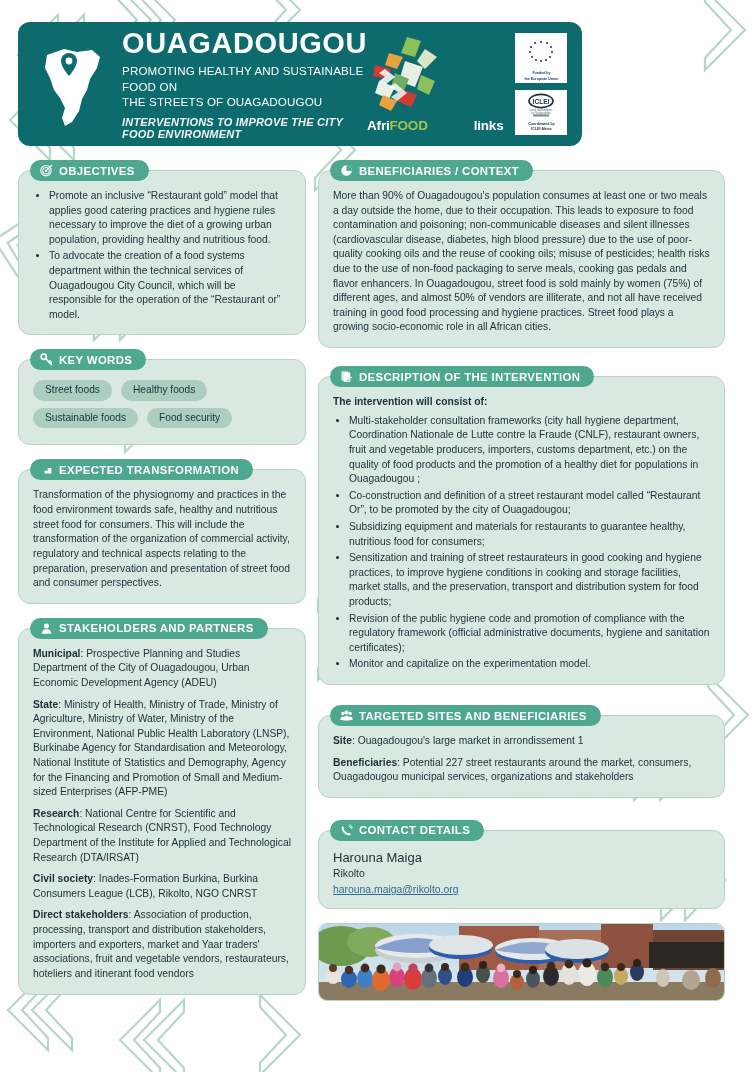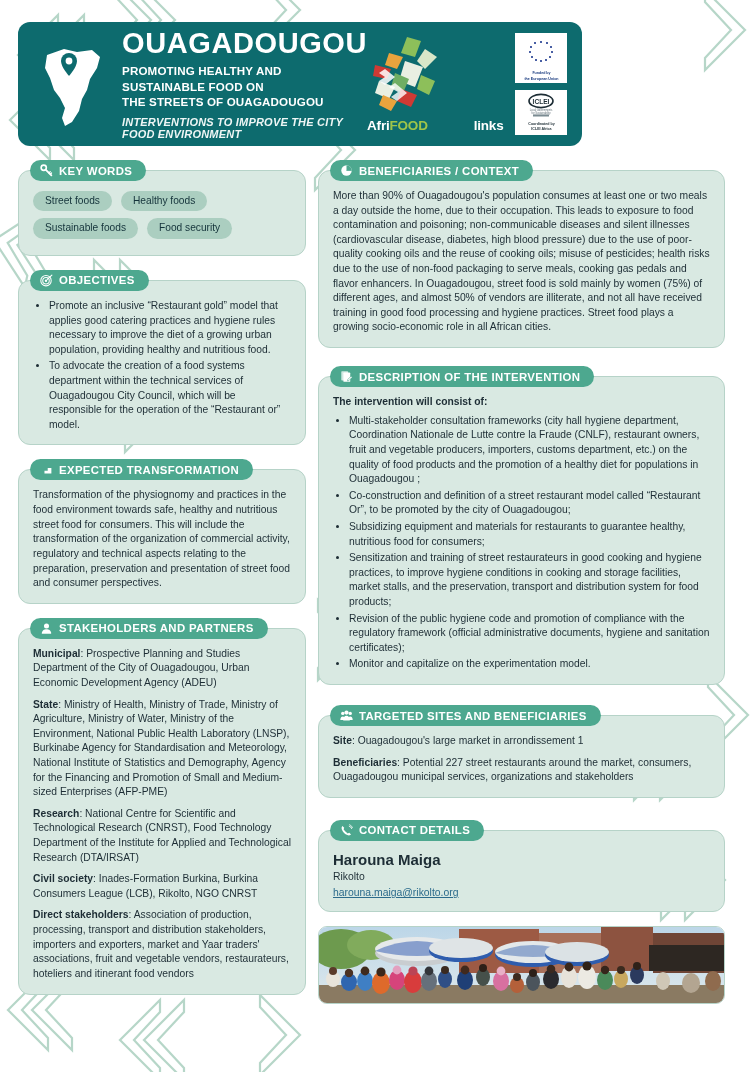--- a/index.html
+++ b/index.html
@@ -61,21 +61,21 @@
     color: #ffffff;
     font-size: 29px;
     font-weight: bold;
     letter-spacing: 0.6px;
     line-height: 1.05;
     margin-bottom: 5px;
   }
   .banner-sub {
     color: #ffffff;
     font-size: 11.6px;
-    font-weight: bold;
+    font-weight: normal;
     line-height: 1.32;
     letter-spacing: 0.15px;
   }
   .banner-tag {
     color: #eef6f5;
     font-size: 11px;
     font-style: italic;
     font-weight: bold;
     margin-top: 7px;
     letter-spacing: 0.2px;
@@ -199,21 +199,21 @@
   .chip {
     background: #abcec0;
     color: #14333a;
     border-radius: 11px;
     padding: 3px 12px;
     font-size: 10.2px;
     white-space: nowrap;
   }
 
   
-  .contact-name { font-weight: bold; font-size: 15px; }
+  .contact-name { font-weight: normal; font-size: 13px; }
   .contact-org  { font-size: 10.4px; }
   .contact-mail {
     font-size: 10.4px;
     color: #2c6b8c;
     text-decoration: underline;
     display: inline-block;
     margin-top: 1px;
   }
 
   
@@ -391,54 +391,54 @@
   </div>
 
   <div class="columns">
 
     <div class="col-left">
 
       <div class="section">
         <div class="sec-head">
           <span class="hicon">
             <svg viewBox="0 0 16 16" xmlns="http://www.w3.org/2000/svg">
+              <circle cx="7.4" cy="8.2" r="6.4" fill="none" stroke="#ffffff" stroke-width="1.3"></circle>
+              <circle cx="7.4" cy="8.2" r="4" fill="none" stroke="#ffffff" stroke-width="1.3"></circle>
+              <circle cx="7.4" cy="8.2" r="1.5" fill="#ffffff"></circle>
+              <path d="M9 6.6 L14.6 1.4" stroke="#ffffff" stroke-width="1.5" stroke-linecap="round"></path>
+            </svg>
+          </span>
+          <span>OBJECTIVES</span>
+        </div>
+        <div class="sec-body">
+          <ul>
+            <li>Promote an inclusive “Restaurant gold” model that applies good catering practices and hygiene rules necessary to improve the diet of a growing urban population, providing healthy and nutritious food.</li>
+            <li>To advocate the creation of a food systems department within the technical services of Ouagadougou City Council, which will be responsible for the operation of the “Restaurant or” model.</li>
+          </ul>
+        </div>
+      </div>
+
+      <div class="section">
+        <div class="sec-head">
+          <span class="hicon">
+            <svg viewBox="0 0 16 16" xmlns="http://www.w3.org/2000/svg">
               <circle cx="4.6" cy="4.6" r="3.2" fill="none" stroke="#ffffff" stroke-width="2"></circle>
               <path d="M6.9 6.9 L14 14" stroke="#ffffff" stroke-width="2.2" stroke-linecap="round"></path>
               <path d="M11 11 L12.6 9.4 M12.6 12.6 L14.2 11" stroke="#ffffff" stroke-width="1.6" stroke-linecap="round"></path>
             </svg>
           </span>
           <span>KEY WORDS</span>
         </div>
         <div class="sec-body">
           <div class="chips">
             <span class="chip">Street foods</span>
             <span class="chip">Healthy foods</span>
             <span class="chip">Sustainable foods</span>
             <span class="chip">Food security</span>
           </div>
-        </div>
-      </div>
-
-      <div class="section">
-        <div class="sec-head">
-          <span class="hicon">
-            <svg viewBox="0 0 16 16" xmlns="http://www.w3.org/2000/svg">
-              <circle cx="7.4" cy="8.2" r="6.4" fill="none" stroke="#ffffff" stroke-width="1.3"></circle>
-              <circle cx="7.4" cy="8.2" r="4" fill="none" stroke="#ffffff" stroke-width="1.3"></circle>
-              <circle cx="7.4" cy="8.2" r="1.5" fill="#ffffff"></circle>
-              <path d="M9 6.6 L14.6 1.4" stroke="#ffffff" stroke-width="1.5" stroke-linecap="round"></path>
-            </svg>
-          </span>
-          <span>OBJECTIVES</span>
-        </div>
-        <div class="sec-body">
-          <ul>
-            <li>Promote an inclusive “Restaurant gold” model that applies good catering practices and hygiene rules necessary to improve the diet of a growing urban population, providing healthy and nutritious food.</li>
-            <li>To advocate the creation of a food systems department within the technical services of Ouagadougou City Council, which will be responsible for the operation of the “Restaurant or” model.</li>
-          </ul>
         </div>
       </div>
 
       <div class="section">
         <div class="sec-head">
           <span class="hicon">
             <svg viewBox="0 0 16 16" xmlns="http://www.w3.org/2000/svg">
               <path d="M1 13 L5.5 13 L5.5 9.5 L9.5 9.5 L9.5 6 L14 6 L14 2 L14 13 Z" fill="#ffffff"></path>
             </svg>
           </span>

